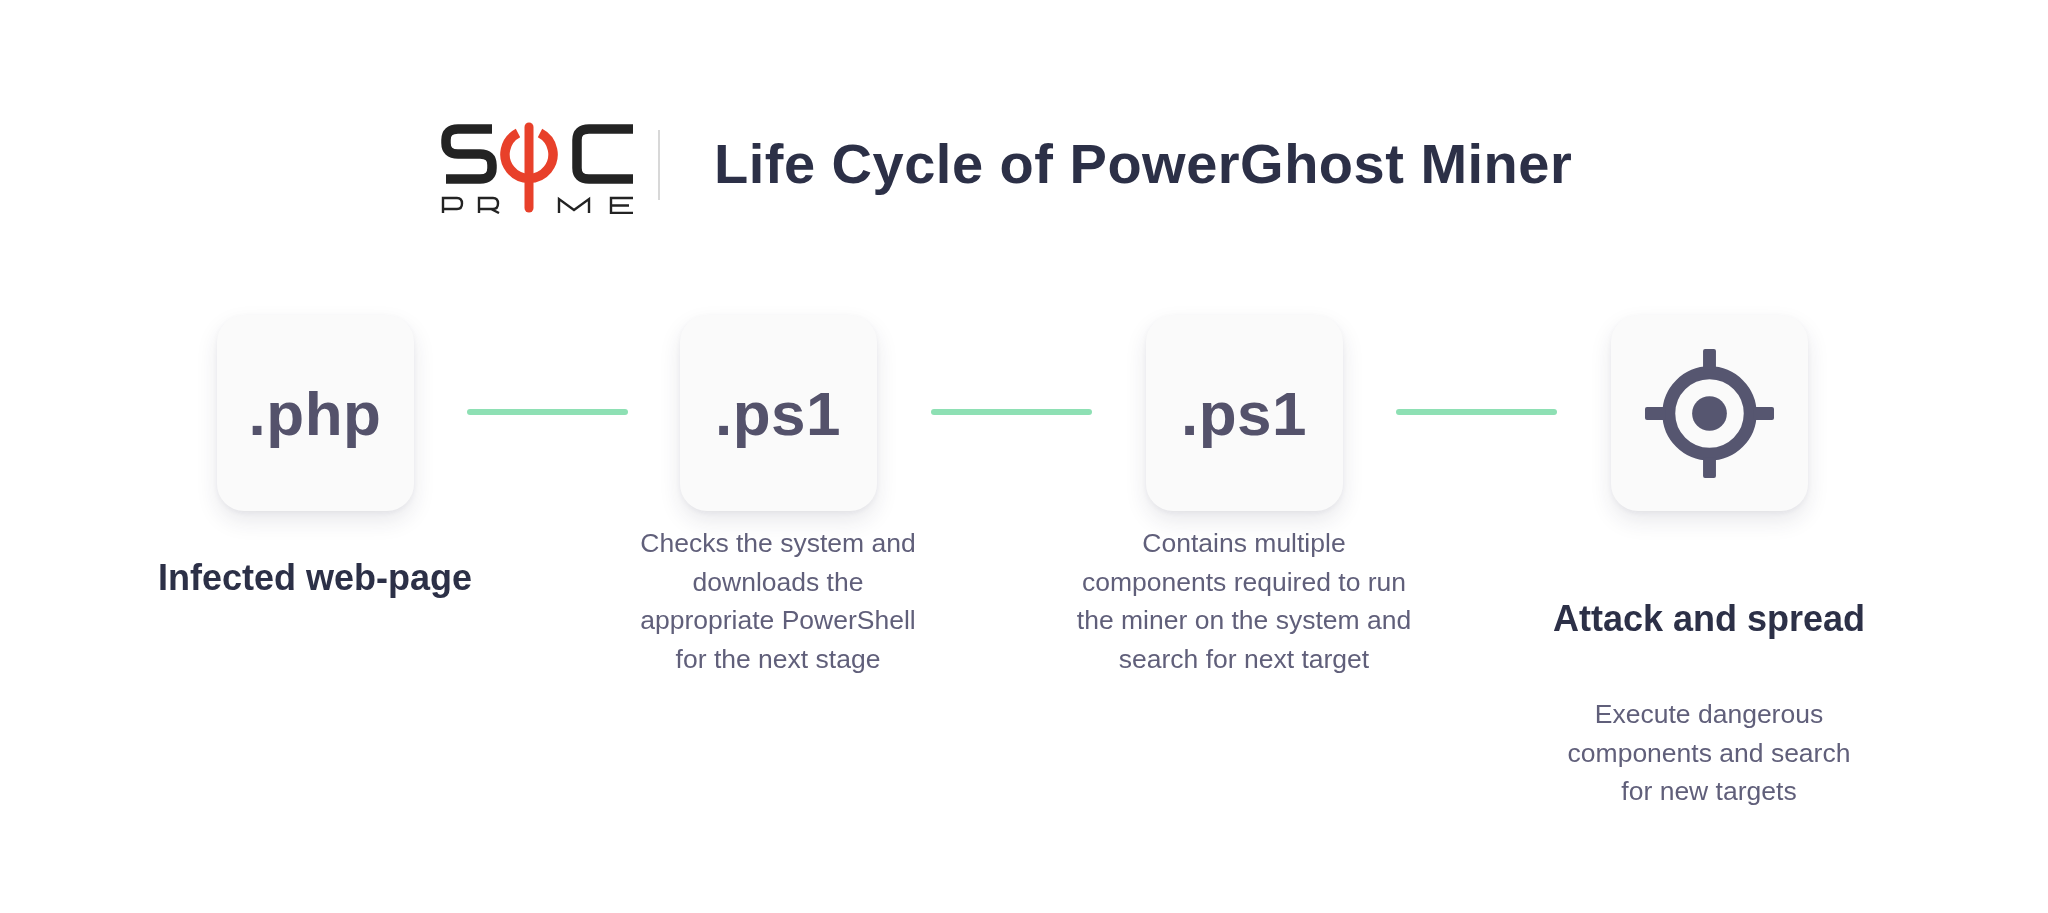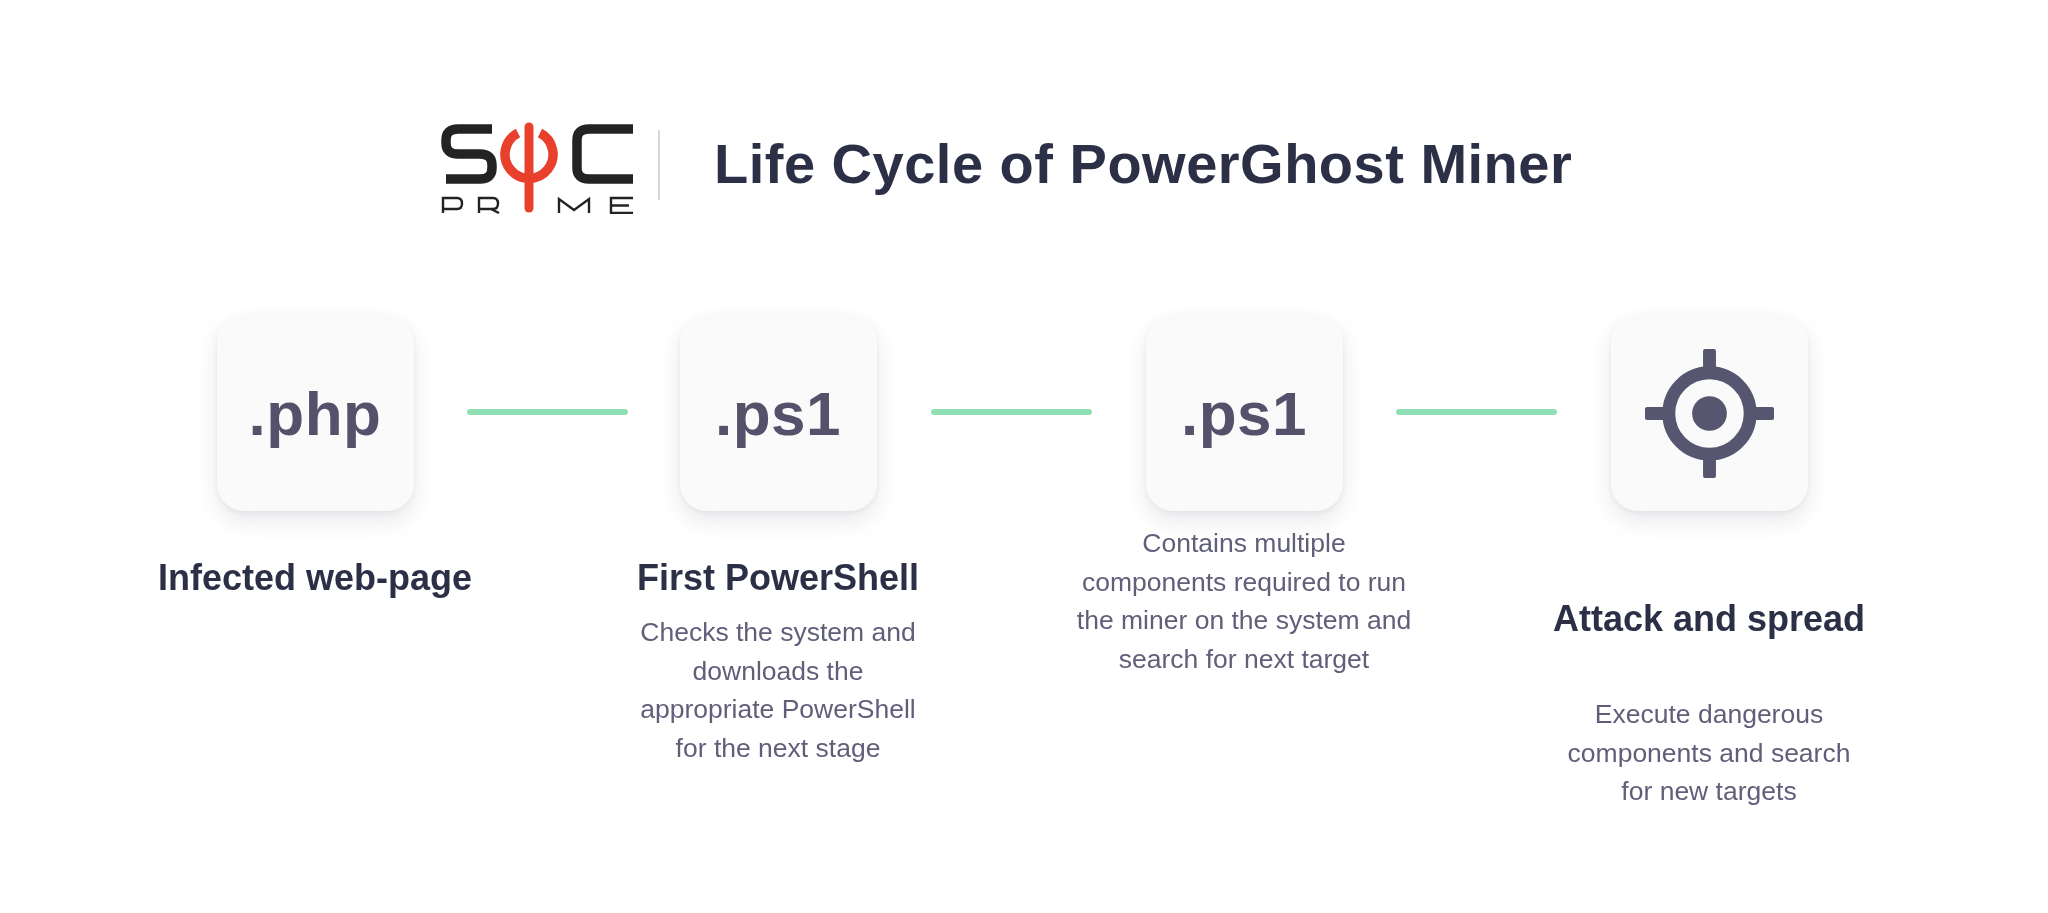--- a/index.html
+++ b/index.html
@@ -109,21 +109,20 @@
     <div class="stage-card">
       <span class="badge-text">.php</span>
     </div>
     <div class="stage-title">Infected web-page</div>
   </div>
 
   <div class="stage stage-1">
     <div class="stage-card">
       <span class="badge-text">.ps1</span>
     </div>
-    <div class="stage-title">First PowerShell</div>
     <div class="stage-desc">Checks the system and
 downloads the
 appropriate PowerShell
 for the next stage</div>
   </div>
 
   <div class="stage stage-2">
     <div class="stage-card">
       <span class="badge-text">.ps1</span>
     </div>

